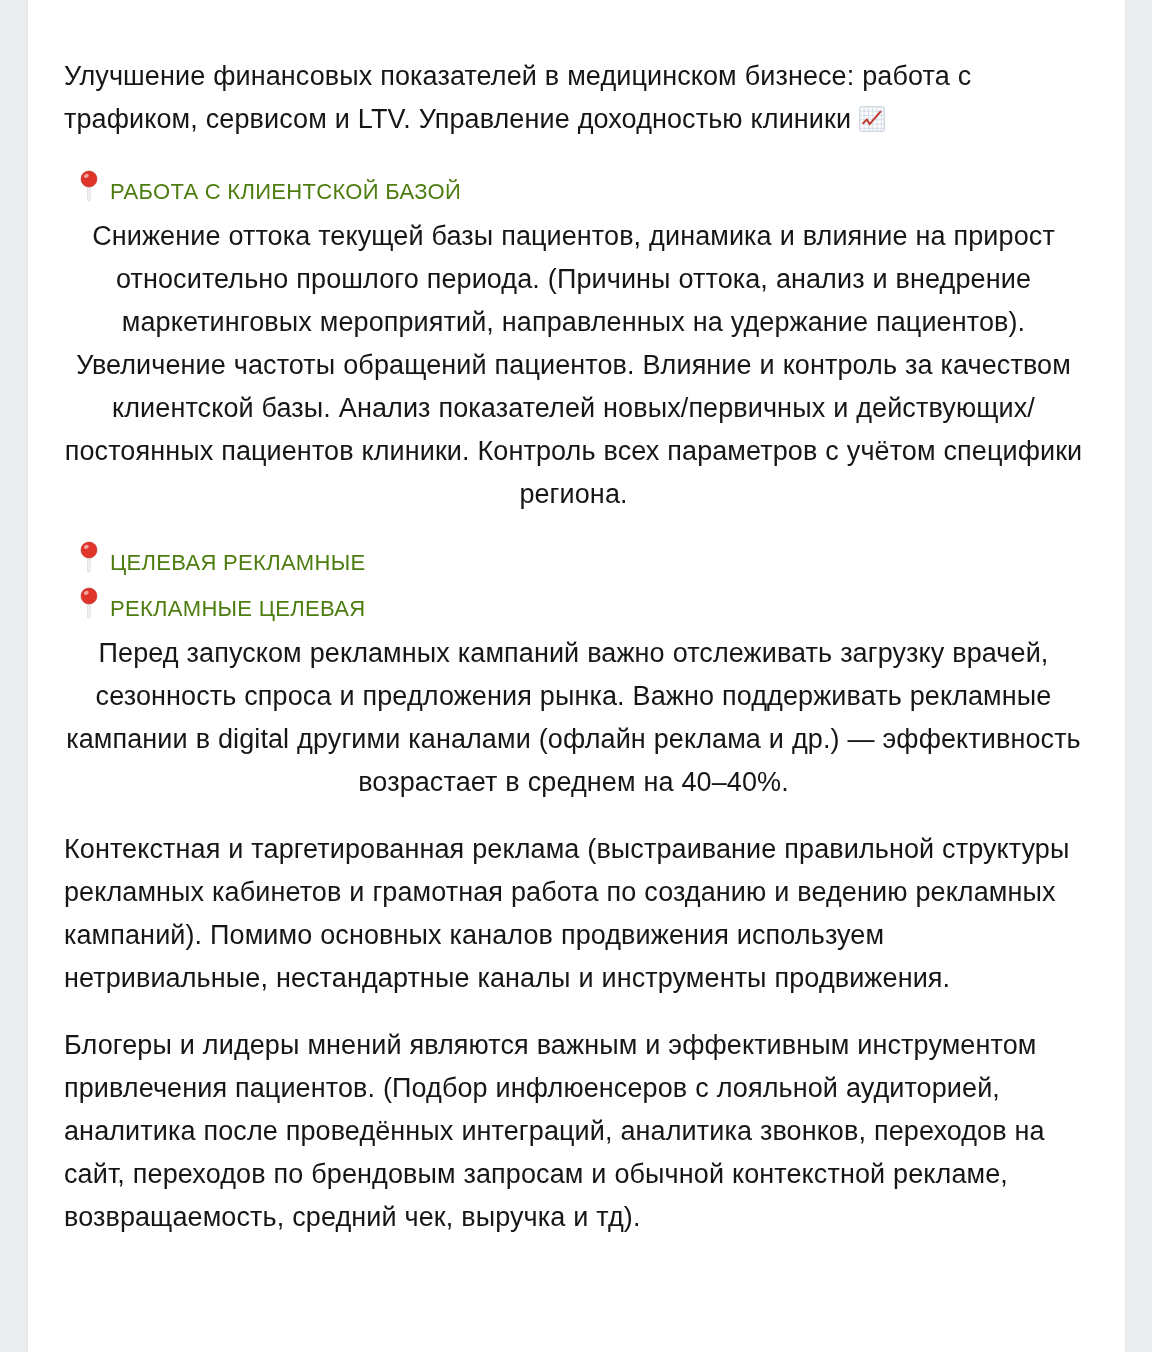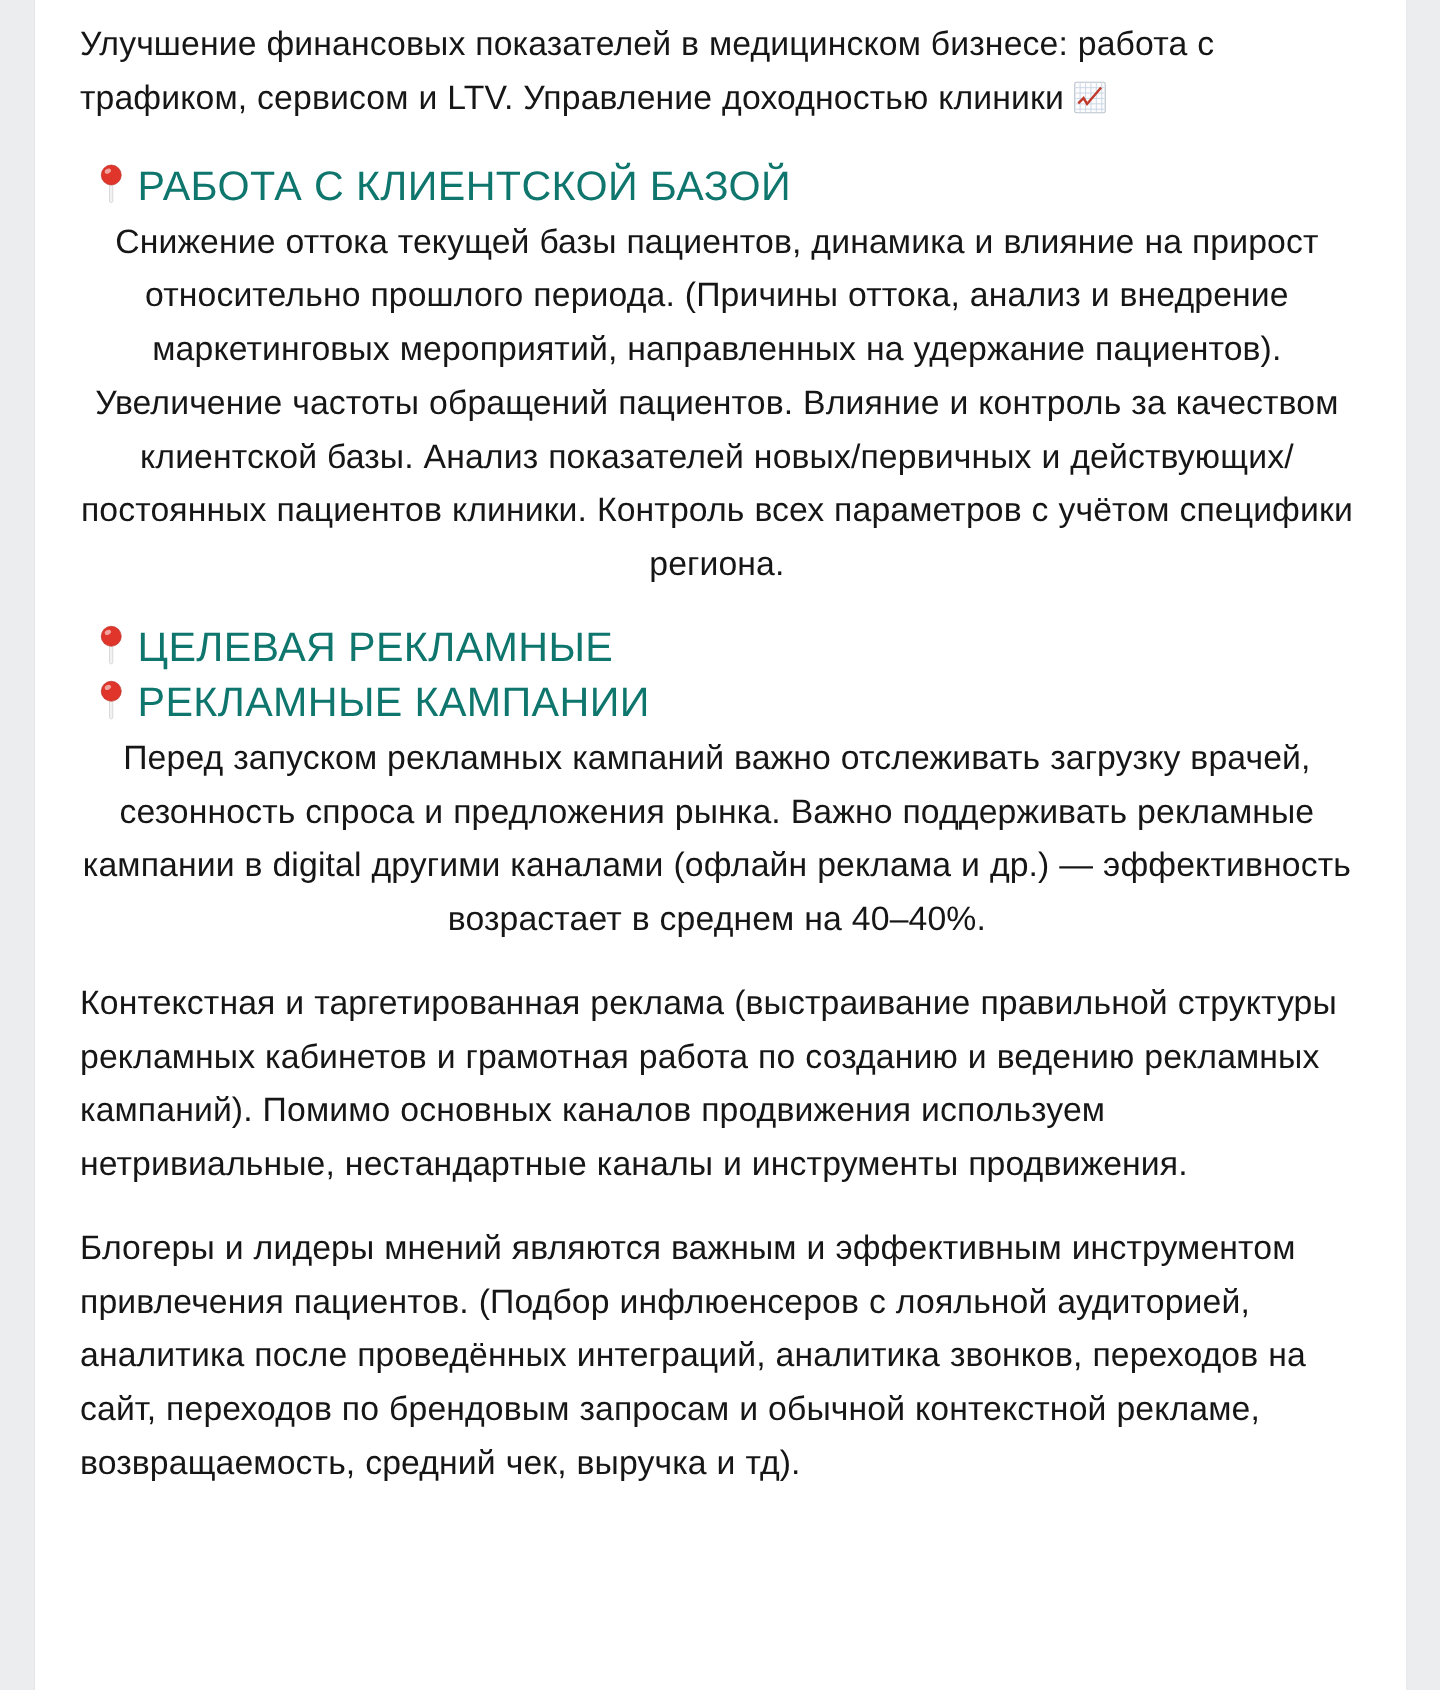--- a/index.html
+++ b/index.html
@@ -45,26 +45,27 @@
     font-size: 27px;
     line-height: 43px;
     color: #161616;
     margin: 0 0 24px 0;
     letter-spacing: 0.1px;
     word-spacing: 0.3px;
   }
 
   .para.title {
     margin-bottom: 28px;
+    margin-top: 41px;
   }
 
   .heading {
-    font-size: 33px;
+    font-size: 22px;
     line-height: 42px;
-    color: #0f766e;
+    color: #4d7c0f;
     margin: 0 0 2px 0;
     padding-left: 13px;
     letter-spacing: 0.3px;
     display: block;
   }
 
   .heading .pin {
     display: inline-block;
     width: 26px;
     vertical-align: -4px;
@@ -133,21 +134,21 @@
               <circle cx="12" cy="10" r="8" fill="#e0352b"></circle>
               <circle cx="12" cy="10" r="8" fill="none" stroke="#b32a21" stroke-width="0.5"></circle>
               <ellipse cx="9.3" cy="6.9" rx="2.6" ry="1.9" fill="#ffffff" opacity="0.55" transform="rotate(-28 9.3 6.9)"></ellipse>
             </svg></span><span class="htext">ЦЕЛЕВАЯ РЕКЛАМНЫЕ</span></div>
 
       <div class="heading"><span class="pin emoji"><svg viewBox="0 0 24 34" width="24" height="34" aria-hidden="true">
               <rect x="10.6" y="15" width="2.6" height="17" rx="1.1" fill="#f2f2f2" stroke="#cfcfcf" stroke-width="0.6"></rect>
               <circle cx="12" cy="10" r="8" fill="#e0352b"></circle>
               <circle cx="12" cy="10" r="8" fill="none" stroke="#b32a21" stroke-width="0.5"></circle>
               <ellipse cx="9.3" cy="6.9" rx="2.6" ry="1.9" fill="#ffffff" opacity="0.55" transform="rotate(-28 9.3 6.9)"></ellipse>
-            </svg></span><span class="htext">РЕКЛАМНЫЕ КАМПАНИИ</span></div>
+            </svg></span><span class="htext">РЕКЛАМНЫЕ ЦЕЛЕВАЯ</span></div>
       <p class="para">Перед запуском рекламных кампаний важно отслеживать загрузку врачей, сезонность спроса и предложения рынка. Важно поддерживать рекламные кампании в digital другими каналами (офлайн реклама и др.) — эффективность возрастает в среднем на 40–40%.</p>
       <p class="para">Контекстная и таргетированная реклама (выстраивание правильной структуры рекламных кабинетов и грамотная работа по созданию и ведению рекламных кампаний). Помимо основных каналов продвижения используем нетривиальные, нестандартные каналы и инструменты продвижения.</p>
 
       <p class="para">Блогеры и лидеры мнений являются важным и эффективным инструментом привлечения пациентов. (Подбор инфлюенсеров с лояльной аудиторией, аналитика после проведённых интеграций, аналитика звонков, переходов на сайт, переходов по брендовым запросам и обычной контекстной рекламе, возвращаемость, средний чек, выручка и тд).</p>
 
     </div>
   </div>
 </div>
 
 </body></html>

